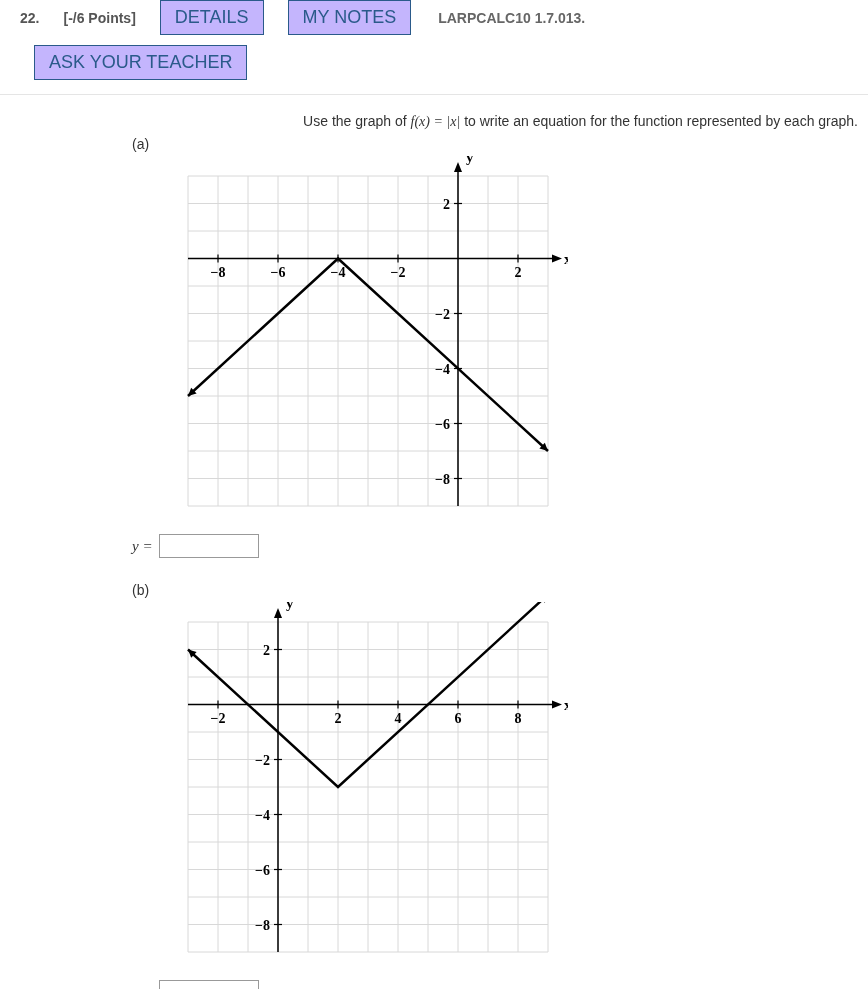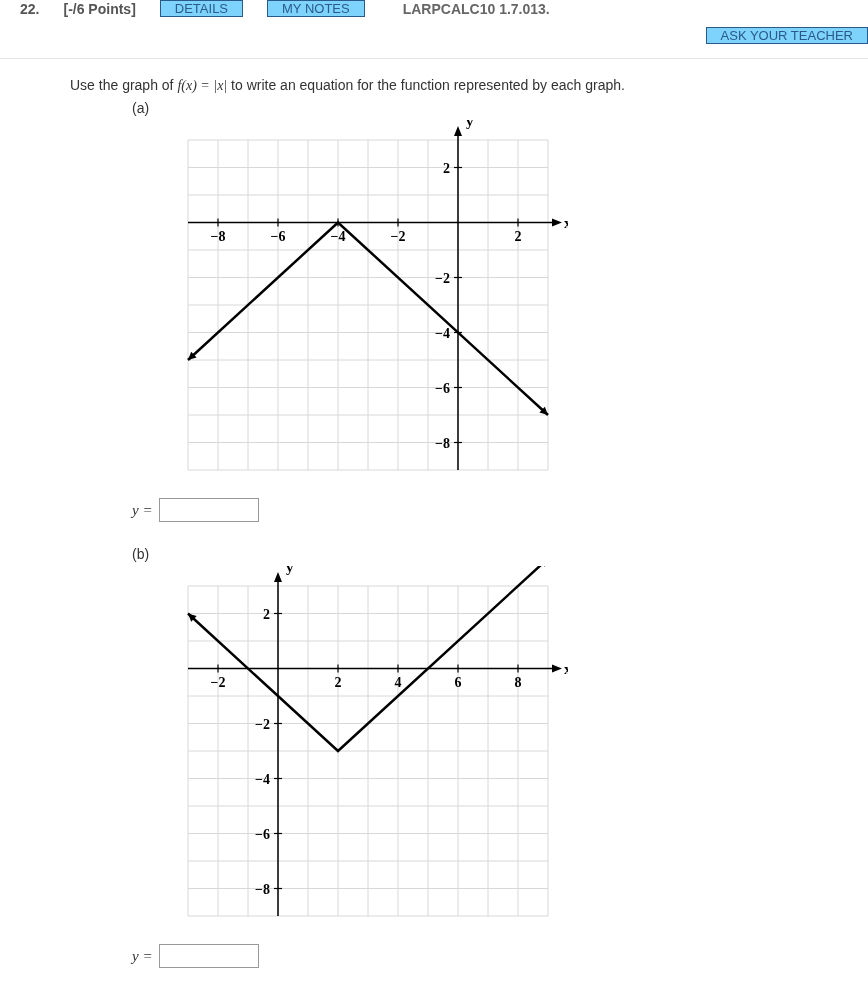--- a/index.html
+++ b/index.html
@@ -18,46 +18,46 @@
     gap: 24px;
     padding: 0 20px;
   }
   .question-header {
     font-weight: bold;
     color: #555;
   }
   .btn {
     border: 1px solid #2a5a8a;
     color: #2a5a8a;
-    background: #7dd3fc;
-    padding: 0 14px;
-    font-size: 13px;
+    background: #c4b5fd;
+    padding: 6px 14px;
+    font-size: 18px;
     cursor: pointer;
     font-family: inherit;
   }
   .source-ref {
     color: #666;
     font-weight: bold;
-    margin-left: 14px;
+    margin-left: 3px;
   }
   .second-row {
     margin: 10px 0 0 34px;
     display: flex;
     gap: 10px;
-    justify-content: flex-end;
   }
   .divider {
     border-top: 1px solid #e5e5e5;
     margin-top: 14px;
   }
   .content {
     padding: 18px 10px 30px 70px;
   }
   .prompt {
     margin-bottom: 6px;
+    text-align: right;
   }
   .part-label {
     margin: 6px 0 4px 62px;
     font-size: 14px;
   }
   .graph-wrap {
     margin: 4px 0 8px 98px;
   }
   .answer-row {
     margin: 4px 0 24px 62px;

